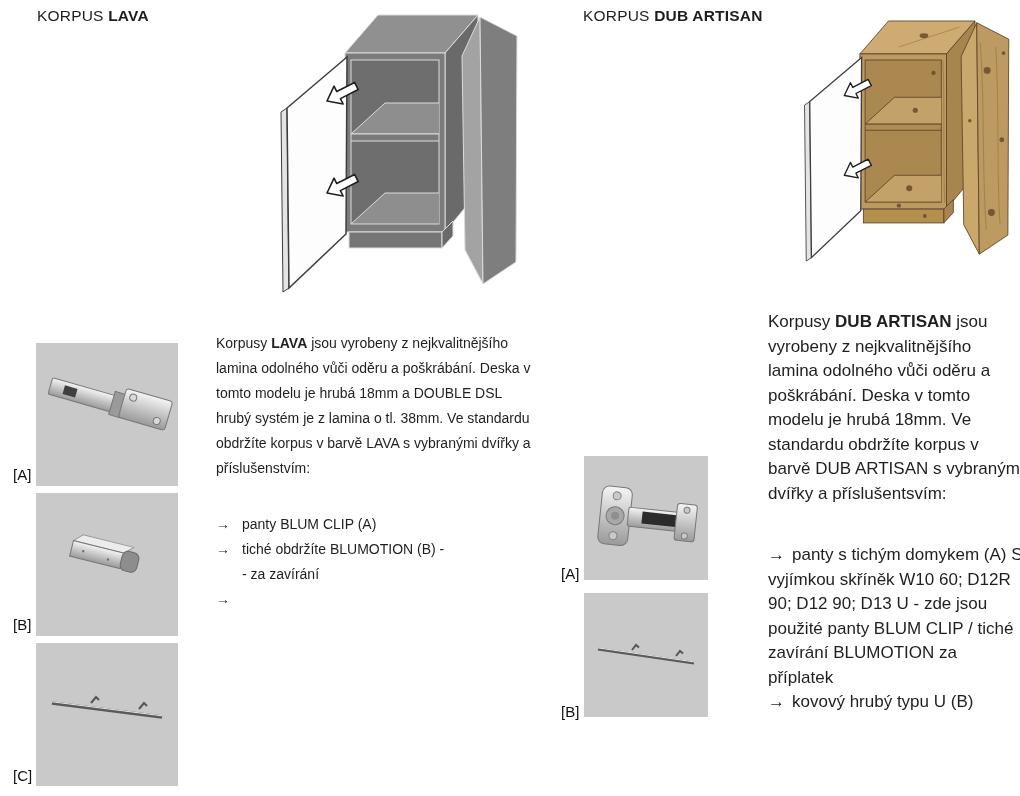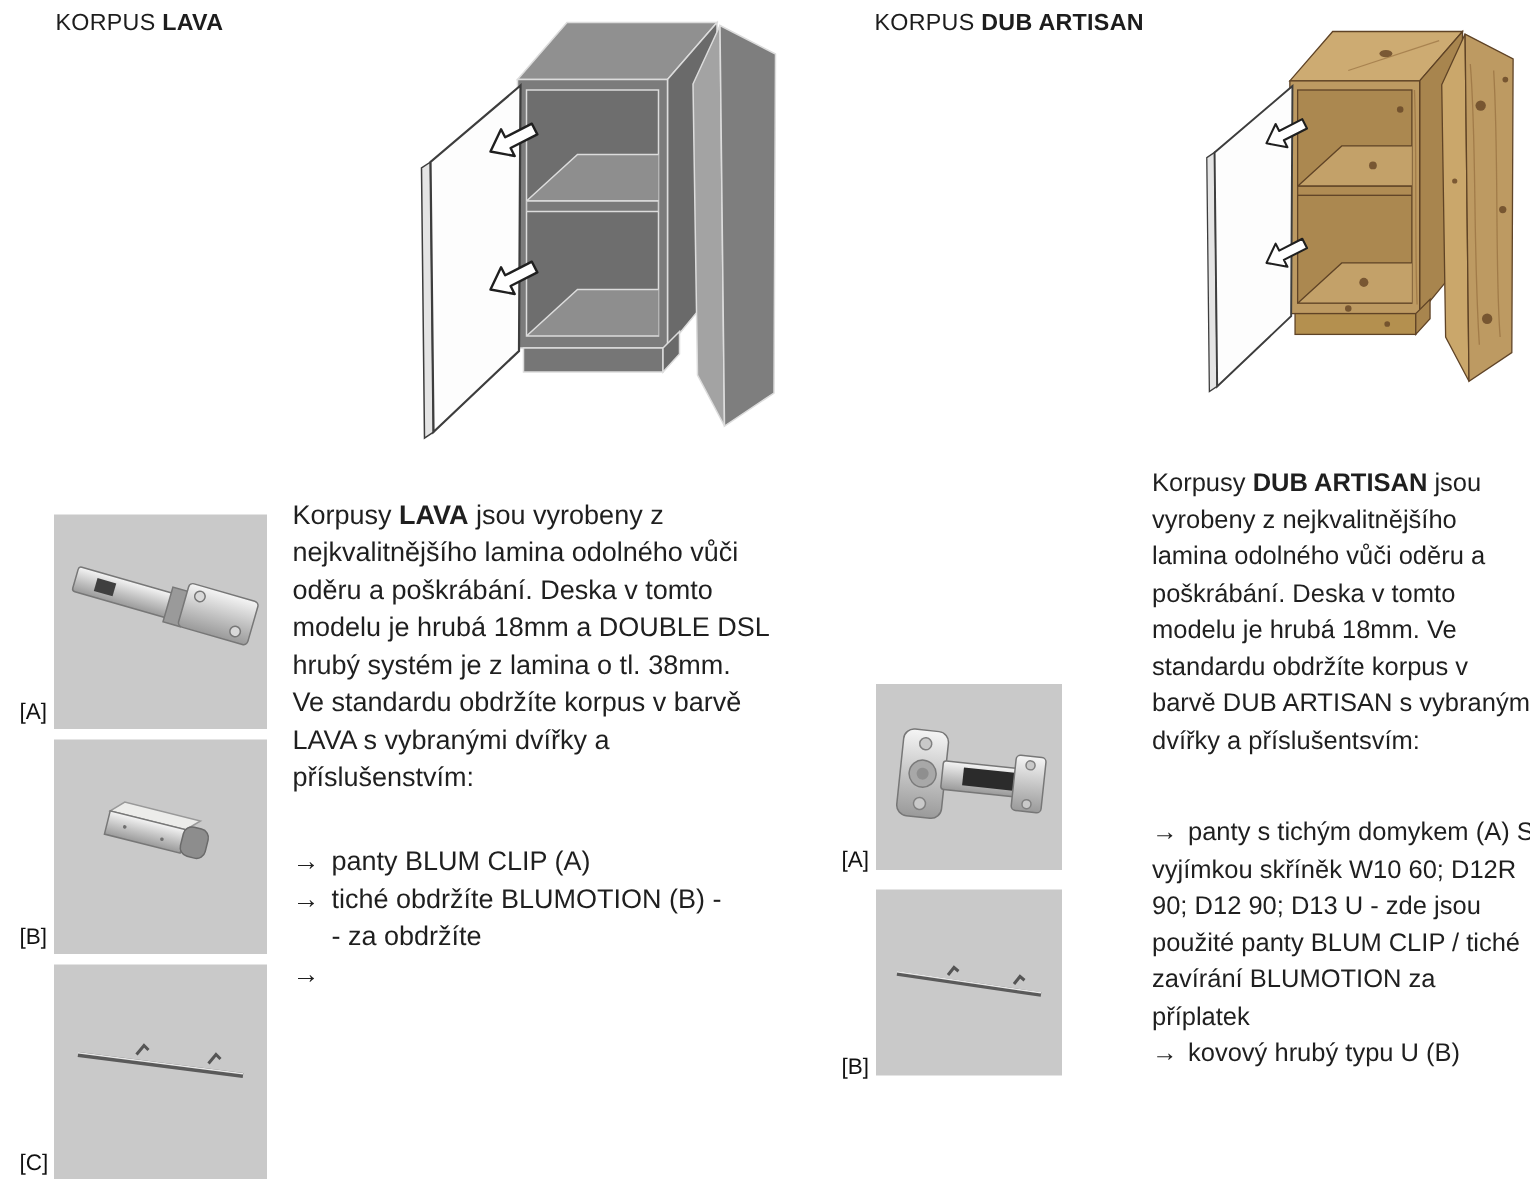--- a/index.html
+++ b/index.html
@@ -1,21 +1,21 @@
 <!DOCTYPE html>
 <html><head>
 <meta charset="utf-8">
 <style>
   html,body{margin:0;padding:0;background:#fff;}
   .page{position:relative;width:1020px;height:796px;background:#ffffff;overflow:hidden;
         font-family:"Liberation Sans","DejaVu Sans",sans-serif;color:#1f1f1f;padding-left:40px;}
   .heading{position:absolute;font-size:15.5px;letter-spacing:.2px;color:#1d1d1d;white-space:nowrap;}
   .b{font-weight:700;}
   .textblock{position:absolute;}
-  .tb-left{left:195px;top:331px;width:318px;font-size:18px;line-height:25px;}
+  .tb-left{left:216px;top:331px;width:318px;font-size:14px;line-height:25px;}
   .tb-right{left:768px;top:310px;width:256px;font-size:17px;line-height:24.5px;}
   .para{margin:0;}
   .bullets{margin-top:31px;}
   .tb-right .bullets{margin-top:37px;}
   .bullet{display:flex;}
   .bullet .arrow{flex:0 0 26px;}
   .bullet .l2{display:block;}
   .bullet .l2:empty{display:none;}
   .rbullet .arrow-inline{margin-right:7px;}
   .imglabel{position:absolute;font-size:15px;color:#111;}
@@ -136,21 +136,21 @@
 
   <div class="textblock tb-left">
     <p class="para"><span>Korpusy </span><span class="b">LAVA</span><span> jsou vyrobeny z nejkvalitnějšího lamina odolného vůči oděru a poškrábání. Deska v tomto modelu je hrubá 18mm a DOUBLE DSL hrubý systém je z lamina o tl. 38mm. Ve standardu obdržíte korpus v barvě LAVA s vybranými dvířky a příslušenstvím:</span></p>
     <div class="bullets">
       <div class="bullet">
         <span class="arrow">→</span>
         <span class="btxt"><span class="l1">panty BLUM CLIP (A)</span></span>
       </div>
       <div class="bullet">
         <span class="arrow">→</span>
-        <span class="btxt"><span class="l1">tiché obdržíte BLUMOTION (B) -</span><span class="l2">- za obdržíte</span></span>
+        <span class="btxt"><span class="l1">tiché obdržíte BLUMOTION (B) -</span><span class="l2">- za zavírání</span></span>
       </div>
       <div class="bullet">
         <span class="arrow">→</span>
       </div>
     </div>
   </div>
 
   <div class="textblock tb-right">
     <p class="para"><span>Korpusy </span><span class="b">DUB ARTISAN</span><span> jsou vyrobeny z nejkvalitnějšího lamina odolného vůči oděru a poškrábání. Deska v tomto modelu je hrubá 18mm. Ve standardu obdržíte korpus v barvě DUB ARTISAN s vybranými dvířky a příslušentsvím:</span></p>
     <div class="bullets">

